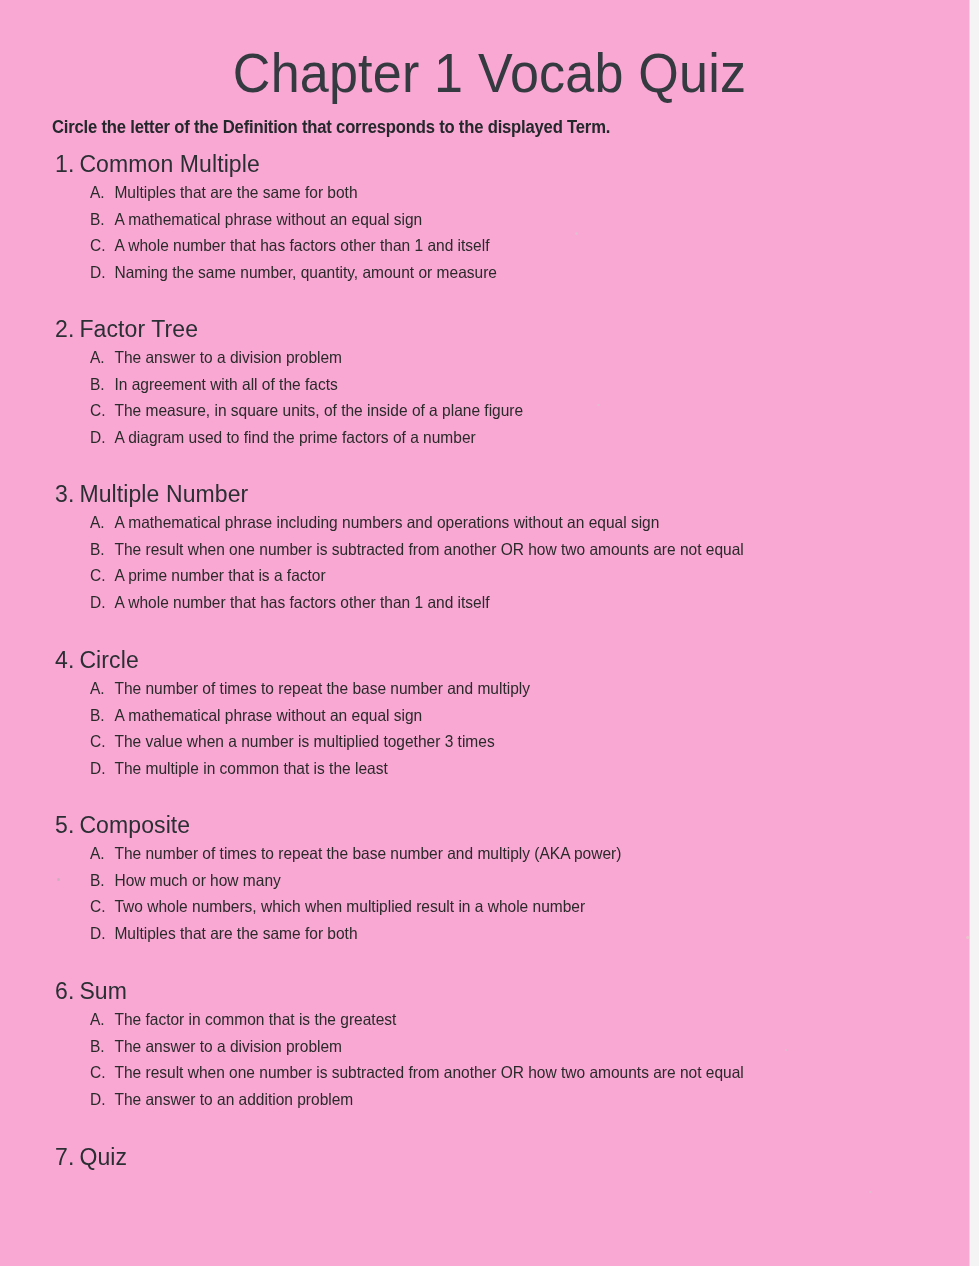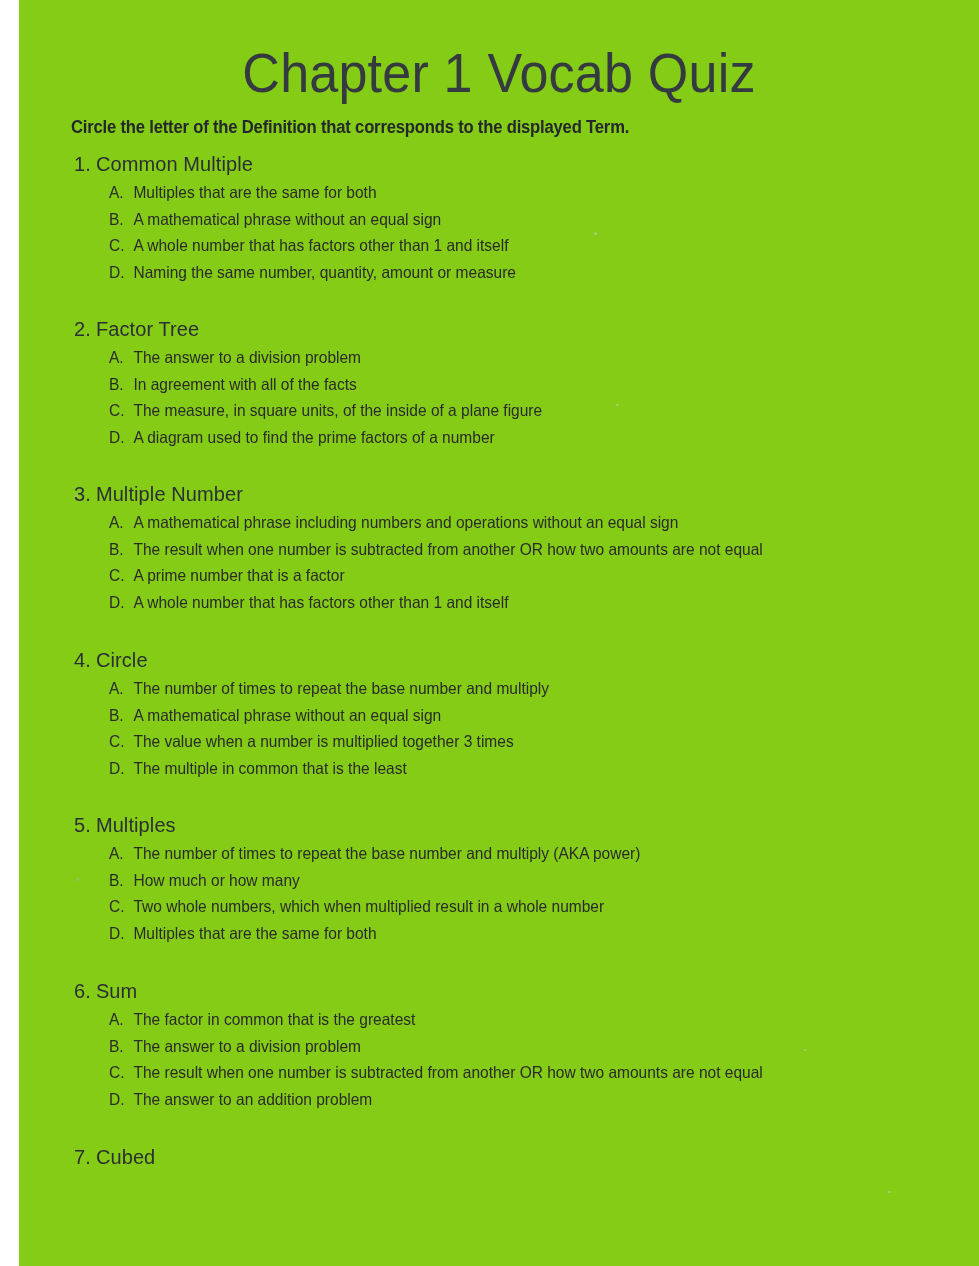--- a/index.html
+++ b/index.html
@@ -14,22 +14,21 @@
     overflow: hidden;
     font-family: "Liberation Sans", sans-serif;
     color: #222222;
     -webkit-font-smoothing: antialiased;
   }
 
   
   #page {
     position: absolute;
     inset: 0;
-    background: #84cc16;
-    margin-left: 19px;
+    background: #f9a8d4;
   }
   
   #scan-edge-line {
     position: absolute;
     top: 0;
     left: 969px;
     width: 1px;
     height: 1266px;
     background: #dcdcdc;
   }
@@ -91,21 +90,21 @@
   
   .question-block {
     position: absolute;
     left: 0;
     width: 979px;
   }
   .question-heading {
     position: absolute;
     left: 55px;
     top: 0;
-    font-size: 20px;
+    font-size: 23px;
     line-height: 25px;
     font-weight: 300;
     color: #2b2f34;
     letter-spacing: 0.1px;
     white-space: nowrap;
   }
   .question-heading .q-num {
     display: inline-block;
     margin-right: 5px;
   }
@@ -242,21 +241,21 @@
         <span class="opt-letter">C.</span><span class="opt-text">The value when a number is multiplied together 3 times</span>
       </div>
       <div class="option-row opt-3">
         <span class="opt-letter">D.</span><span class="opt-text">The multiple in common that is the least</span>
       </div>
     </div>
   </div>
 
   <div class="question-block" id="question-5">
     <div class="question-heading">
-      <span class="q-num">5.</span><span class="q-term">Multiples</span>
+      <span class="q-num">5.</span><span class="q-term">Composite</span>
     </div>
     <div class="options">
       <div class="option-row opt-0">
         <span class="opt-letter">A.</span><span class="opt-text">The number of times to repeat the base number and multiply (AKA power)</span>
       </div>
       <div class="option-row opt-1">
         <span class="opt-letter">B.</span><span class="opt-text">How much or how many</span>
       </div>
       <div class="option-row opt-2">
         <span class="opt-letter">C.</span><span class="opt-text">Two whole numbers, which when multiplied result in a whole number</span>
@@ -282,17 +281,17 @@
         <span class="opt-letter">C.</span><span class="opt-text">The result when one number is subtracted from another OR how two amounts are not equal</span>
       </div>
       <div class="option-row opt-3">
         <span class="opt-letter">D.</span><span class="opt-text">The answer to an addition problem</span>
       </div>
     </div>
   </div>
 
   <div class="question-block" id="question-7">
     <div class="question-heading">
-      <span class="q-num">7.</span><span class="q-term">Cubed</span>
+      <span class="q-num">7.</span><span class="q-term">Quiz</span>
     </div>
   </div>
 
 </div>
 
 </body></html>

